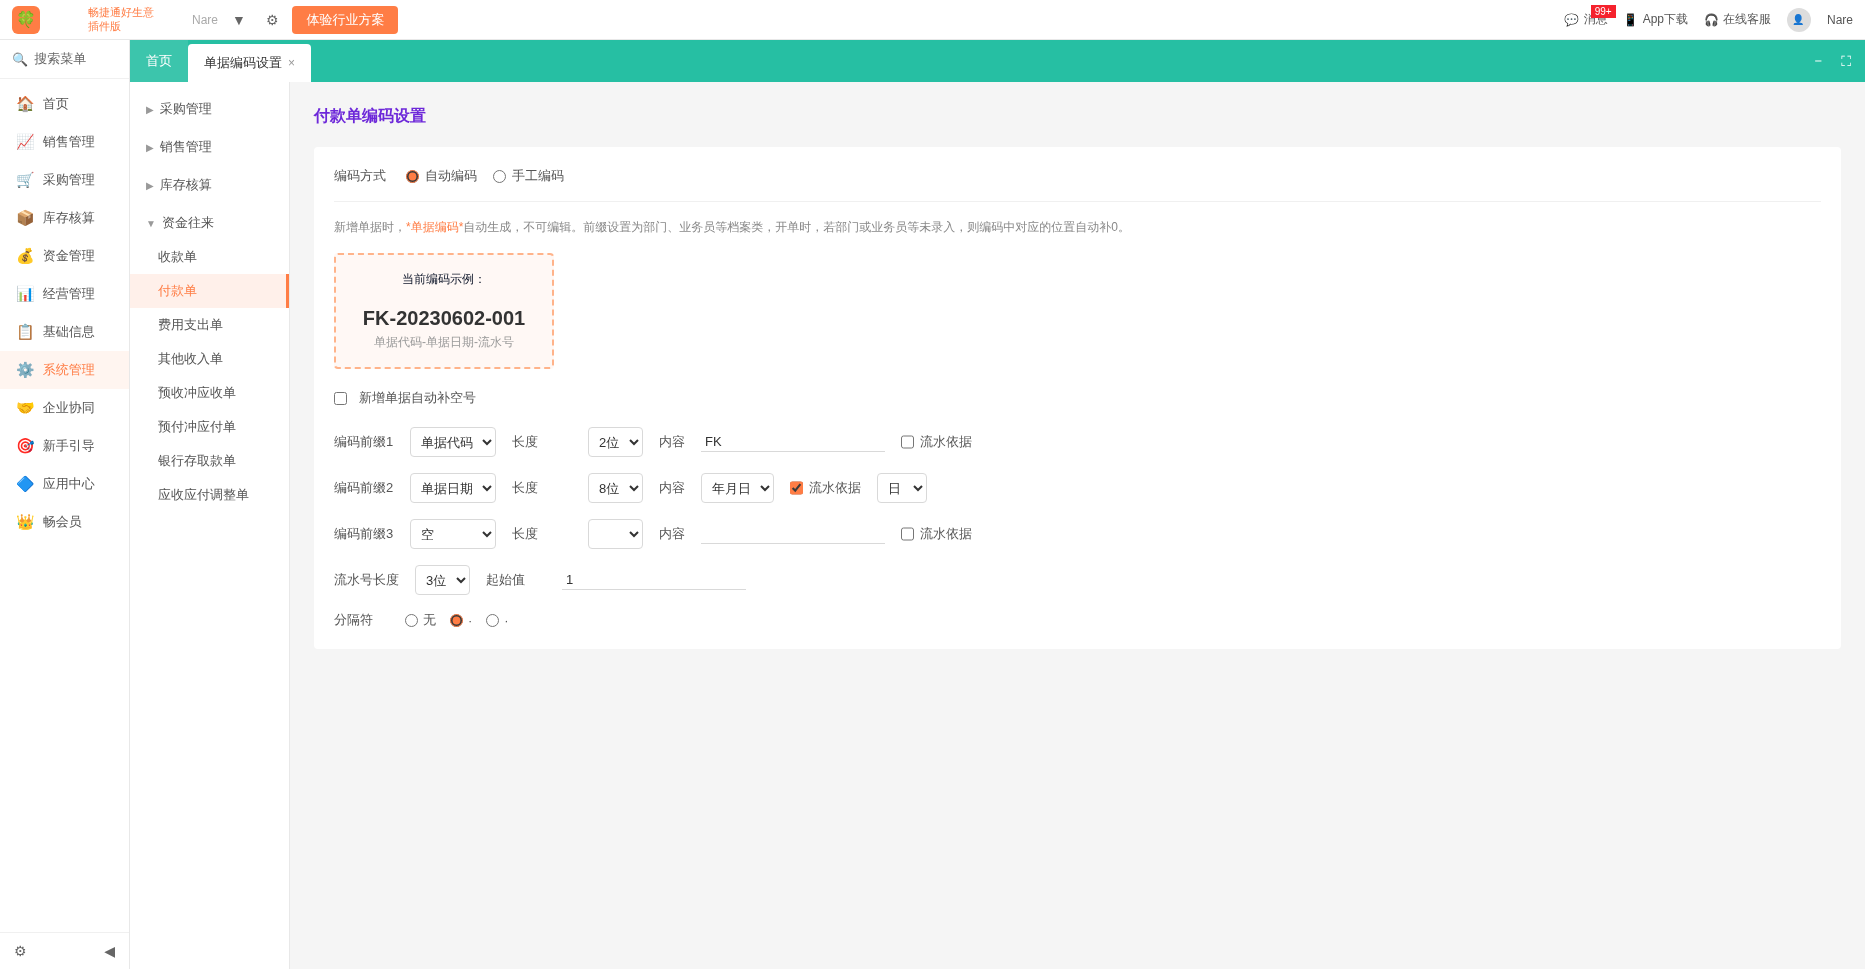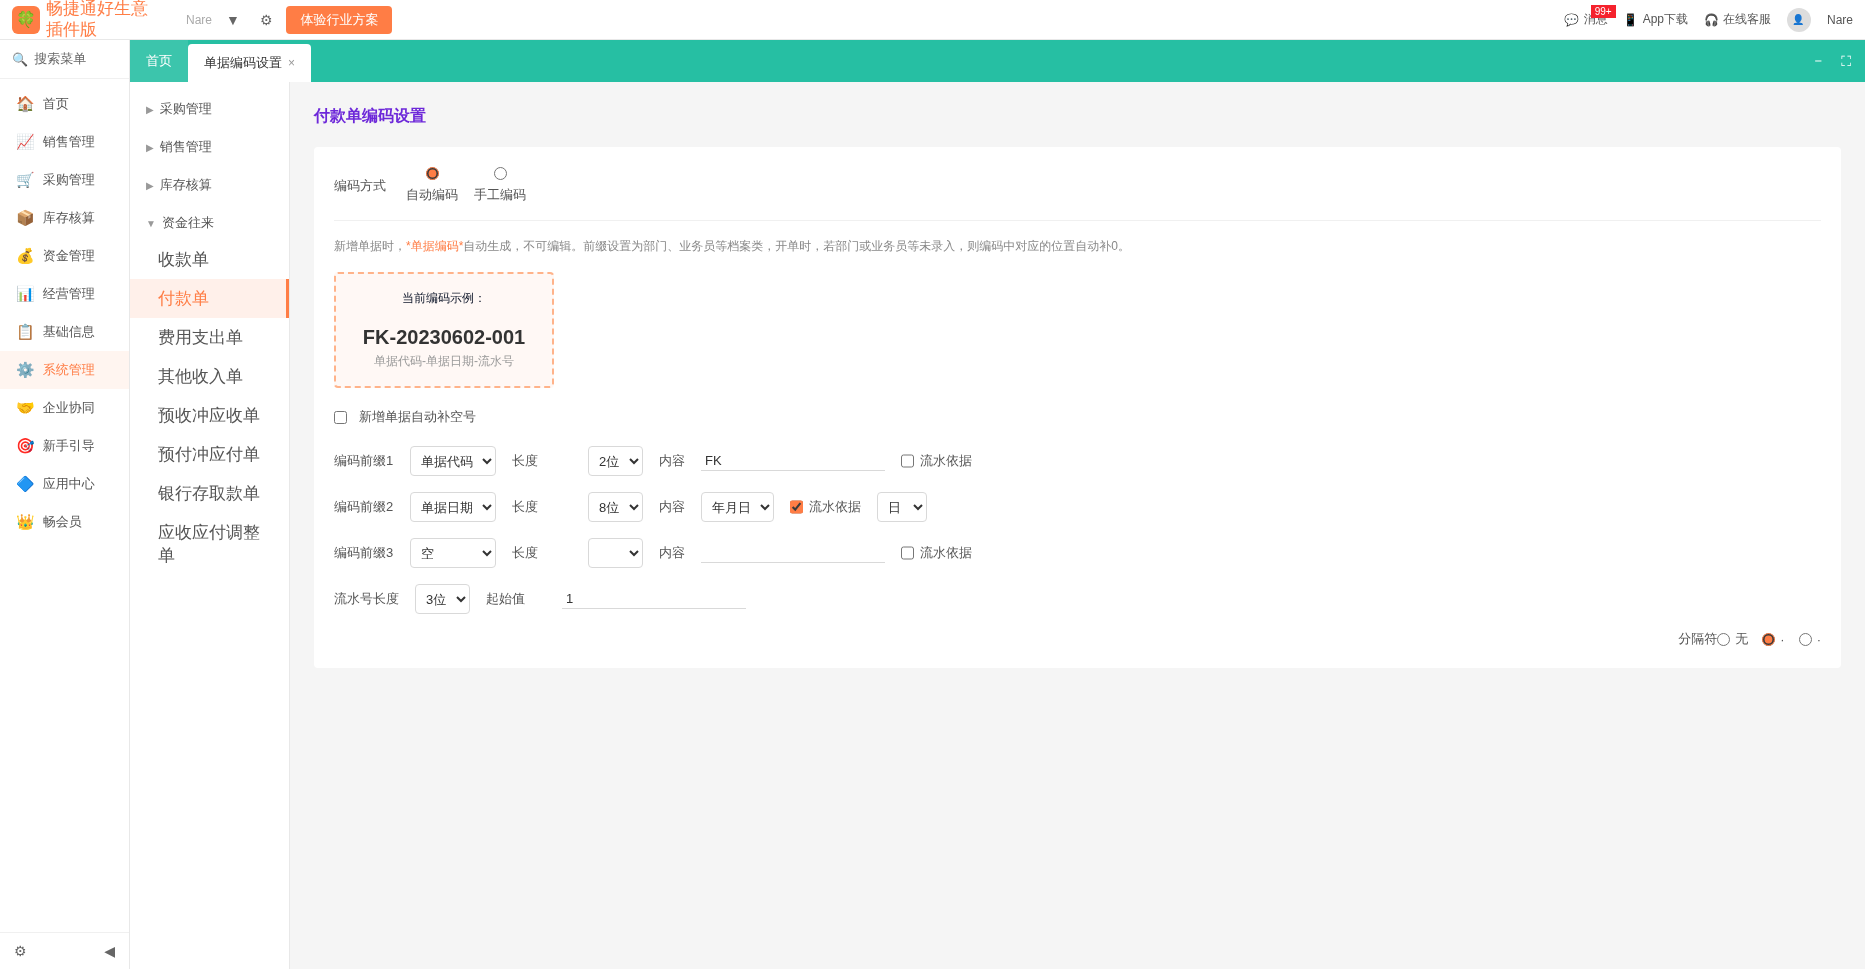--- a/index.html
+++ b/index.html
@@ -3,21 +3,21 @@
   <meta charset="utf-8">
   <style>
     * { box-sizing: border-box; margin: 0; padding: 0; }
     body { font-family: 'Microsoft YaHei', sans-serif; font-size: 13px; background: #f5f5f5; color: #333; display: flex; flex-direction: column; height: 100vh; overflow: hidden; }
 
     
     .top-bar { height: 40px; background: #fff; border-bottom: 1px solid #e8e8e8; display: flex; align-items: center; padding: 0 12px; gap: 10px; flex-shrink: 0; }
     .top-bar-left { display: flex; align-items: center; gap: 8px; flex: 1; }
     .top-bar-brand { display: flex; align-items: center; gap: 6px; margin-right: 10px; }
     .brand-logo { width: 28px; height: 28px; background: #ff7d45; border-radius: 6px; display: flex; align-items: center; justify-content: center; color: white; font-size: 16px; }
-    .brand-text { font-size: 17px; color: #ff7d45; line-height: 1.2; }
+    .brand-text { font-size: 11px; color: #ff7d45; line-height: 1.2; margin-left: 42px; }
     .arrow-btn { background: none; border: none; cursor: pointer; color: #666; font-size: 14px; padding: 2px 6px; }
     .gear-btn { background: none; border: none; cursor: pointer; color: #666; font-size: 14px; padding: 2px 6px; }
     .trial-btn { background: #ff7d45; color: white; border: none; border-radius: 4px; padding: 5px 14px; font-size: 13px; cursor: pointer; }
     .top-bar-right { display: flex; align-items: center; gap: 16px; }
     .msg-btn { display: flex; align-items: center; gap: 4px; color: #555; font-size: 12px; cursor: pointer; position: relative; }
     .badge { background: #f5222d; color: white; border-radius: 0; font-size: 10px; padding: 1px 4px; position: absolute; top: -6px; right: -8px; }
     .app-btn { display: flex; align-items: center; gap: 4px; color: #555; font-size: 12px; cursor: pointer; }
     .service-btn { display: flex; align-items: center; gap: 4px; color: #555; font-size: 12px; cursor: pointer; }
     .user-avatar { background: #ddd; border-radius: 50%; width: 24px; height: 24px; display: flex; align-items: center; justify-content: center; font-size: 10px; color: #666; cursor: pointer; }
     .user-name { font-size: 12px; color: #555; cursor: pointer; }
@@ -44,36 +44,36 @@
     .tab-bar-icon-btn { background: none; border: none; color: white; cursor: pointer; font-size: 14px; padding: 4px; }
 
     
     .content-area { flex: 1; display: flex; overflow: hidden; }
 
     
     .sub-sidebar { width: 160px; background: #fff; border-right: 1px solid #e8e8e8; overflow-y: auto; flex-shrink: 0; padding: 10px 0; }
     .sub-nav-group { margin-bottom: 4px; }
     .sub-nav-header { display: flex; align-items: center; gap: 6px; padding: 8px 16px; color: #555; font-size: 13px; cursor: pointer; }
     .sub-nav-header .arrow { font-size: 10px; color: #999; }
-    .sub-nav-item { padding: 8px 16px 8px 28px; color: #555; font-size: 17px; cursor: pointer; }
+    .sub-nav-item { padding: 8px 16px 8px 28px; color: #555; font-size: 13px; cursor: pointer; }
     .sub-nav-item.active { background: #fff0ea; color: #ff7d45; font-weight: 500; border-right: 3px solid #ff7d45; }
 
     
     .main-content { flex: 1; overflow-y: auto; padding: 24px; background: #f5f5f5; }
 
     .page-title { font-size: 16px; font-weight: 600; color: #6d28d9; margin-bottom: 20px; }
 
     
     .card { background: white; border-radius: 4px; padding: 20px; }
 
     
     .encode-method-row { display: flex; align-items: center; gap: 20px; margin-bottom: 16px; padding-bottom: 16px; border-bottom: 1px solid #f0f0f0; }
     .encode-label { color: #555; font-size: 13px; }
     .radio-group { display: flex; align-items: center; gap: 16px; }
-    .radio-item { display: flex; align-items: center; gap: 6px; font-size: 13px; color: #555; cursor: pointer; flex-direction: column; }
+    .radio-item { display: flex; align-items: center; gap: 6px; font-size: 13px; color: #555; cursor: pointer; }
     .radio-item input[type="radio"] { accent-color: #ff7d45; }
 
     
     .info-text { font-size: 12px; color: #888; margin-bottom: 16px; line-height: 1.6; }
     .info-text span { color: #ff7d45; }
 
     
     .preview-box { border: 2px dashed #ffb38a; background: #fff8f5; border-radius: 4px; padding: 16px 24px; display: inline-block; margin-bottom: 20px; text-align: center; min-width: 220px; }
     .preview-code { font-size: 20px; font-weight: 600; color: #333; }
     .preview-desc { font-size: 12px; color: #999; margin-top: 4px; }
@@ -85,21 +85,21 @@
     
     .form-row { display: flex; align-items: center; gap: 16px; margin-bottom: 16px; }
     .form-label { color: #555; font-size: 13px; white-space: nowrap; min-width: 60px; }
     .content-label { color: #555; font-size: 13px; white-space: nowrap; }
     .content-input { border: none; border-bottom: 1px solid #d9d9d9; padding: 2px 4px; font-size: 13px; color: #333; background: transparent; min-width: 80px; outline: none; }
     .flow-checkbox { display: flex; gap: 6px; font-size: 13px; color: #555; cursor: pointer; }
     .flow-checkbox input[type="checkbox"] { accent-color: #ff7d45; }
     .day-select { min-width: 50px; }
 
     
-    .sep-row { display: flex; align-items: center; gap: 0; margin-top: 12px; justify-content: flex-end; }
+    .sep-row { display: flex; align-items: center; gap: 32px; margin-top: 12px; }
     .sep-label { color: #555; font-size: 13px; white-space: nowrap; }
     .sep-options { display: flex; align-items: center; gap: 14px; }
     .sep-option { display: flex; align-items: center; gap: 5px; font-size: 13px; color: #555; cursor: pointer; }
     .sep-option input[type="radio"] { accent-color: #ff7d45; }
 
     
     .footer-bar { height: 56px; background: white; border-top: 1px solid #e8e8e8; display: flex; align-items: center; justify-content: flex-end; padding: 0 24px; flex-shrink: 0; }
     .save-btn { background: #ff7d45; color: white; border: none; border-radius: 4px; padding: 8px 28px; font-size: 14px; cursor: pointer; }
 
     select { height: 30px; border: 1px solid #d9d9d9; border-radius: 4px; padding: 0 6px; font-size: 13px; color: #333; background: white; cursor: pointer; outline: none; }

